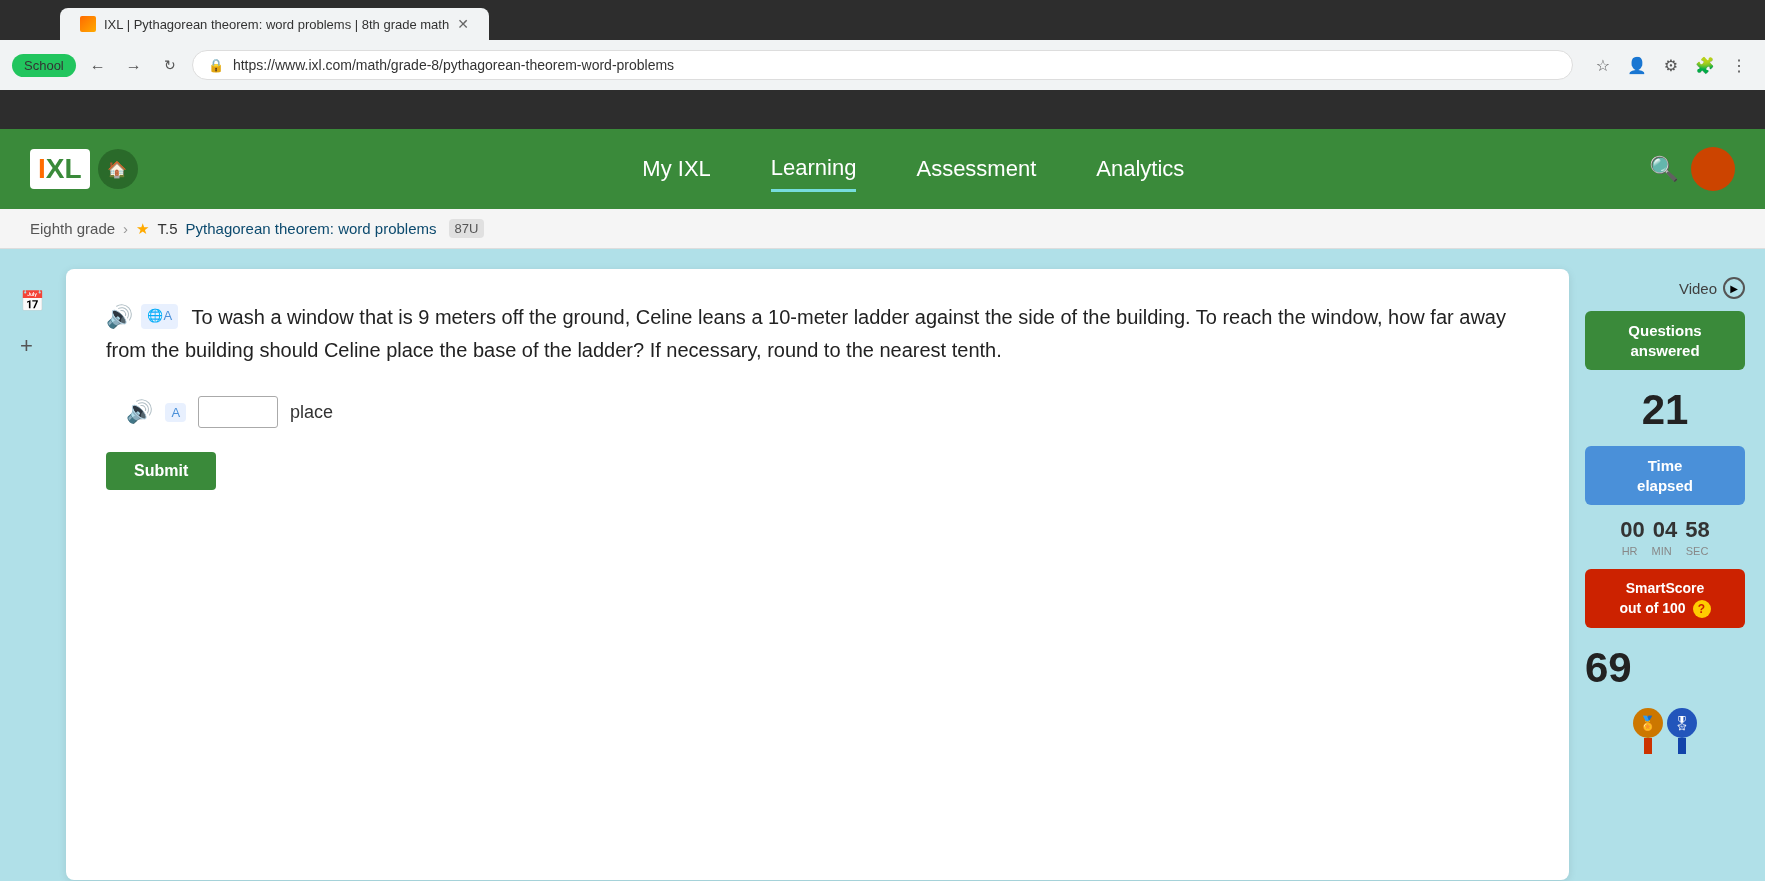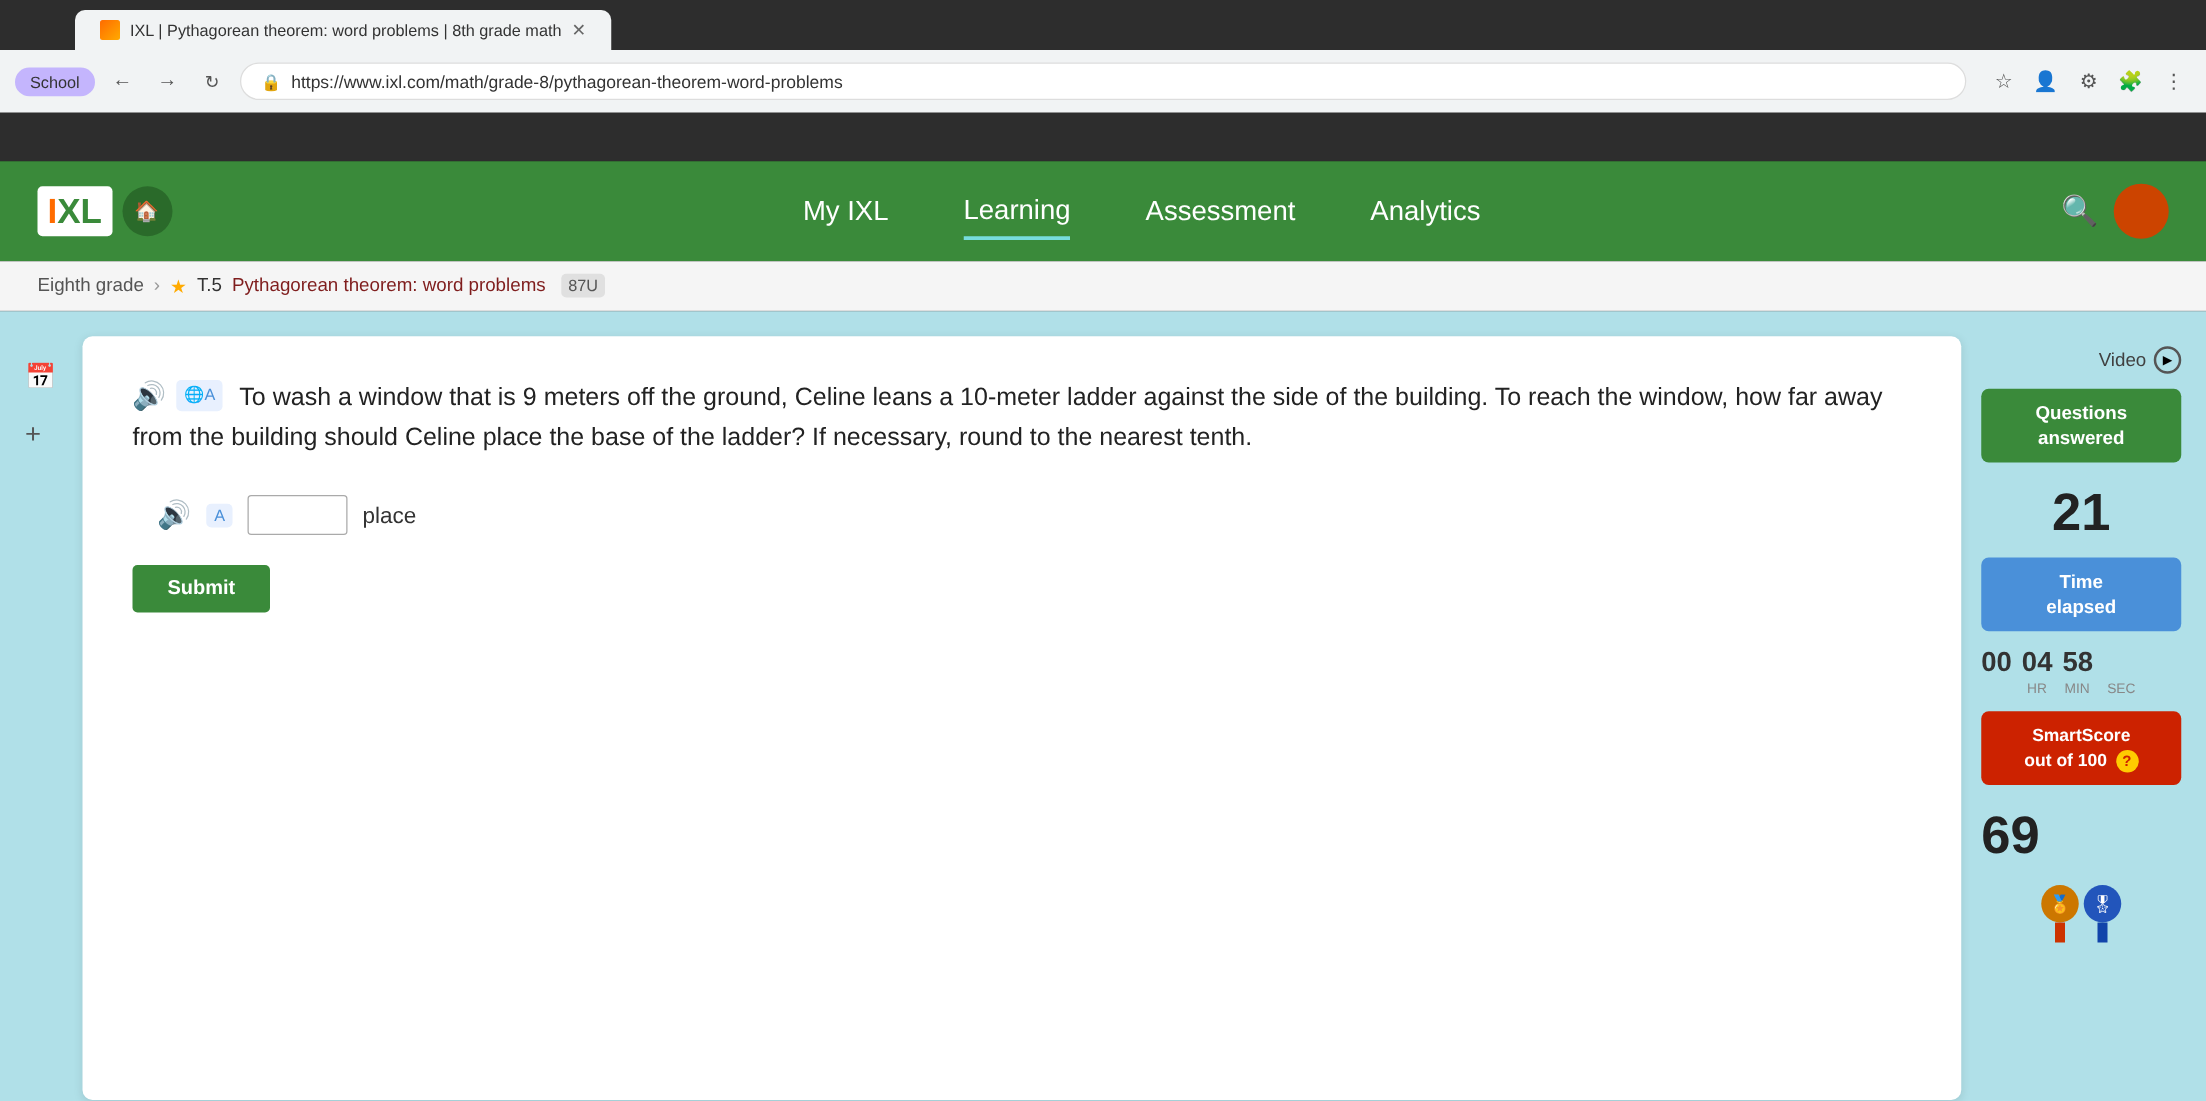--- a/index.html
+++ b/index.html
@@ -46,21 +46,21 @@
       width: 28px; height: 28px;
       border-radius: 50%;
       border: none;
       background: transparent;
       cursor: pointer;
       display: flex; align-items: center; justify-content: center;
       color: #555;
       font-size: 16px;
     }
     .school-tab {
-      background: #c4b5fd;
+      background: #22c55e;
       border-radius: 12px;
       padding: 4px 12px;
       font-size: 13px;
       color: #333;
       display: flex; align-items: center; gap: 6px;
     }
     .url-bar {
       flex: 1;
       background: white;
       border-radius: 20px;
@@ -370,21 +370,21 @@
   </nav>
   <span class="ixl-search-icon">🔍</span>
   <div class="ixl-user-avatar"></div>
 </div>
 
 <div class="breadcrumb-bar">
   <a class="breadcrumb-link">Eighth grade</a>
   <span class="breadcrumb-arrow">›</span>
   <span class="breadcrumb-star">★</span>
   <span style="color:#333;font-weight:500;">T.5</span>
-  <span style="color:#7f1d1d;">Pythagorean theorem: word problems</span>
+  <span style="color:#0c4a6e;">Pythagorean theorem: word problems</span>
   <span class="breadcrumb-badge">87U</span>
 </div>
 
 <div class="main-area">
 
   <div class="left-sidebar">
     <span class="sidebar-icon">📅</span>
     <span class="sidebar-icon" style="font-size:22px;color:#555;margin-top:8px;">+</span>
   </div>
 
@@ -414,21 +414,21 @@
 
     <button class="questions-answered-btn">
       <span>Questions<br>answered</span>
     </button>
     <div class="questions-count">21</div>
 
     <button class="time-elapsed-btn">
       <span>Time<br>elapsed</span>
     </button>
     <div>
-      <div class="timer-numbers" style="justify-content:flex-start;">
+      <div class="timer-numbers" style="justify-content:center;">
         <span class="timer-num">00</span>
         <span class="timer-num" style="font-size:20px;">  </span>
         <span class="timer-num">04</span>
         <span class="timer-num" style="font-size:20px;">  </span>
         <span class="timer-num">58</span>
       </div>
       <div class="timer-label-row" style="margin-top:2px;">
         <span class="timer-label">HR</span>
         <span class="timer-label">MIN</span>
         <span class="timer-label">SEC</span>

